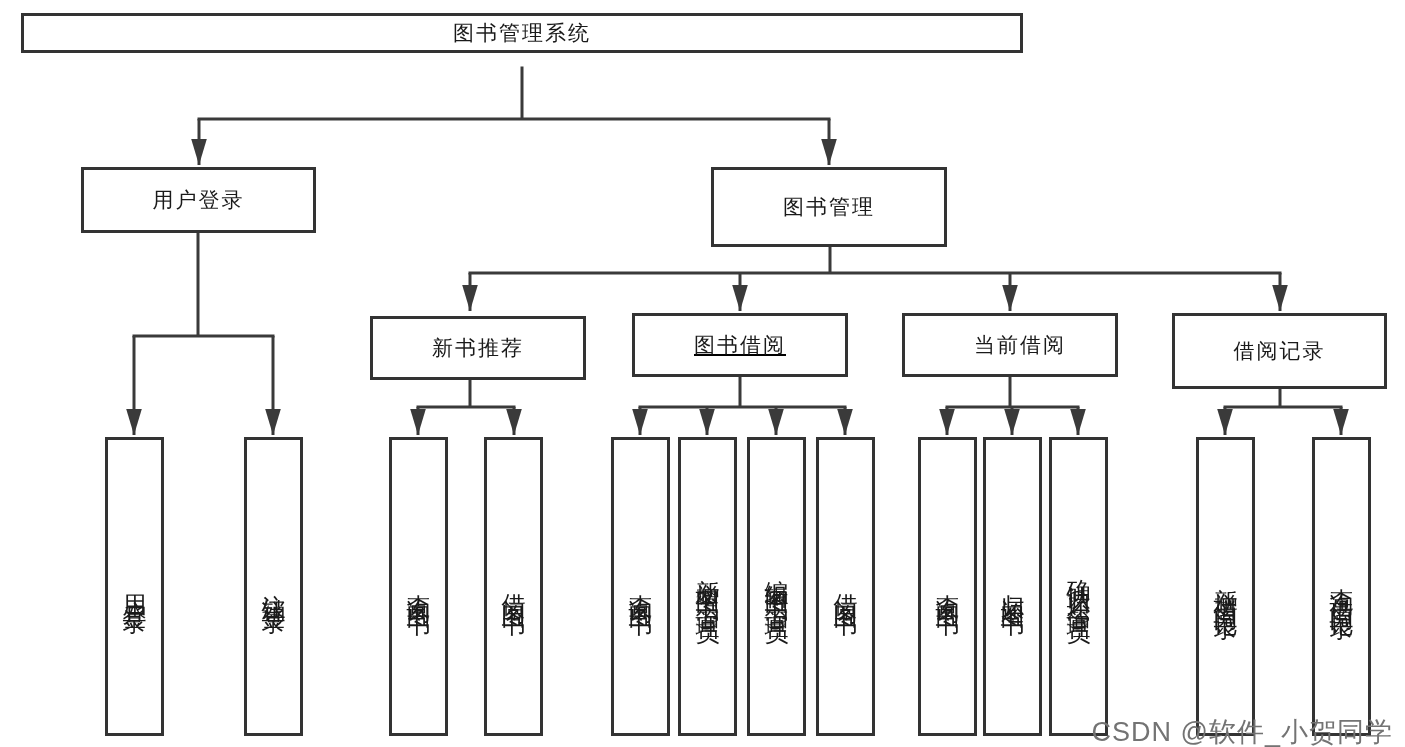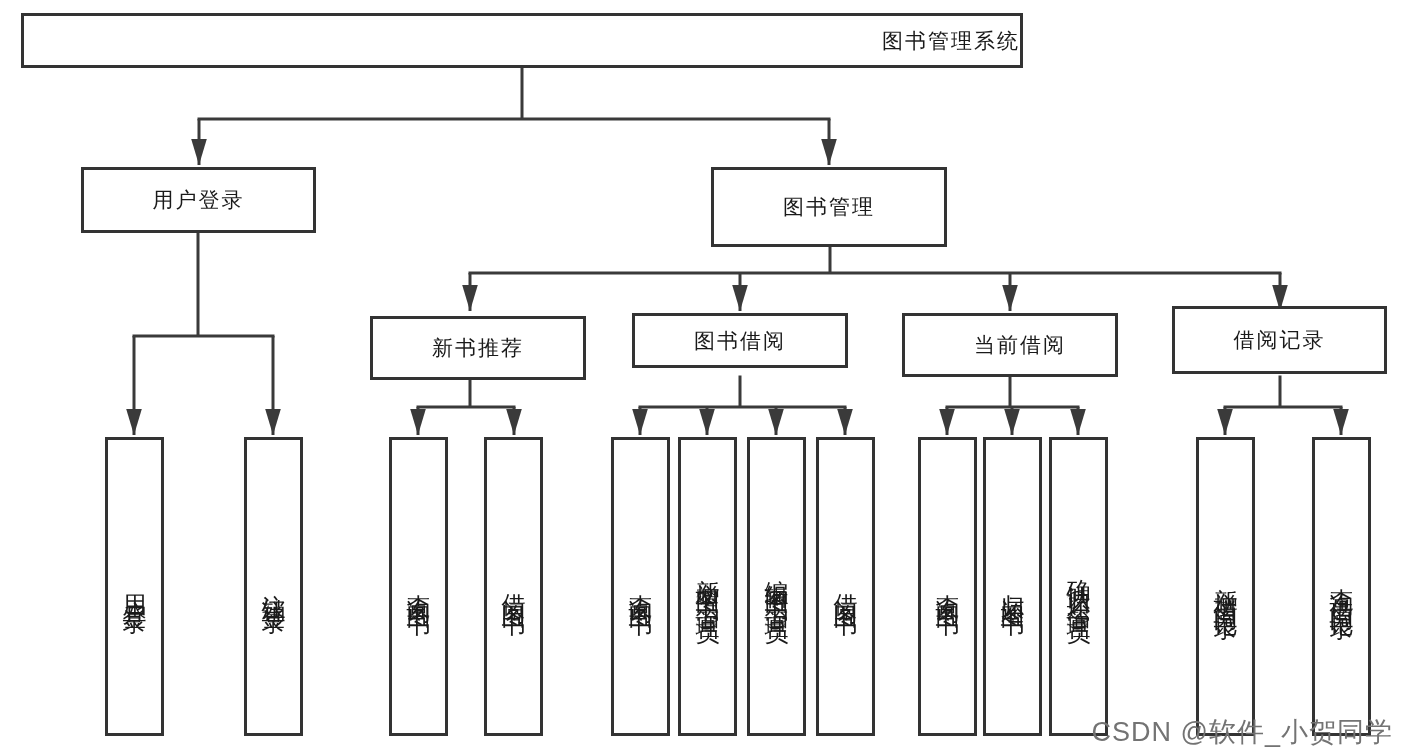--- a/index.html
+++ b/index.html
@@ -92,41 +92,41 @@
     <line x1="845" y1="407" x2="845" y2="435" stroke="#3a3a3a" stroke-width="3" marker-end="url(#arrow)"></line>
 
     <line x1="947" y1="407" x2="947" y2="435" stroke="#3a3a3a" stroke-width="3" marker-end="url(#arrow)"></line>
     <line x1="1012" y1="407" x2="1012" y2="435" stroke="#3a3a3a" stroke-width="3" marker-end="url(#arrow)"></line>
     <line x1="1078" y1="407" x2="1078" y2="435" stroke="#3a3a3a" stroke-width="3" marker-end="url(#arrow)"></line>
 
     <line x1="1225" y1="407" x2="1225" y2="435" stroke="#3a3a3a" stroke-width="3" marker-end="url(#arrow)"></line>
     <line x1="1341" y1="407" x2="1341" y2="435" stroke="#3a3a3a" stroke-width="3" marker-end="url(#arrow)"></line>
   </svg>
 
-  <div class="node" style="left:21px; top:13px; width:1002px; height:55px;justify-content:flex-end;">
+  <div class="node" style="left:21px; top:13px; width:1002px; height:40px;">
     <span class="lbl">图书管理系统</span>
   </div>
 
   <div class="node" style="left:81px; top:167px; width:235px; height:66px;">
     <span class="lbl">用户登录</span>
   </div>
   <div class="node" style="left:711px; top:167px; width:236px; height:80px;">
     <span class="lbl">图书管理</span>
   </div>
 
   <div class="node" style="left:362px; top:316px; width:216px; height:64px;margin-left:8px;">
     <span class="lbl">新书推荐</span>
   </div>
-  <div class="node" style="left:632px; top:313px; width:216px; height:55px;">
+  <div class="node" style="left:632px; top:313px; width:216px; height:64px;text-decoration:underline;">
     <span class="lbl">图书借阅</span>
   </div>
   <div class="node" style="left:902px; top:313px; width:216px; height:64px;padding-left:20px;">
     <span class="lbl">当前借阅</span>
   </div>
-  <div class="node" style="left:1172px; top:306px; width:215px; height:68px;">
+  <div class="node" style="left:1172px; top:313px; width:215px; height:76px;">
     <span class="lbl">借阅记录</span>
   </div>
 
   <div class="node leaf" style="left:105px; top:437px; width:59px; height:299px;">
     <span class="lbl">用户登录</span>
   </div>
   <div class="node leaf" style="left:244px; top:437px; width:59px; height:299px;">
     <span class="lbl">注销登录</span>
   </div>
 

